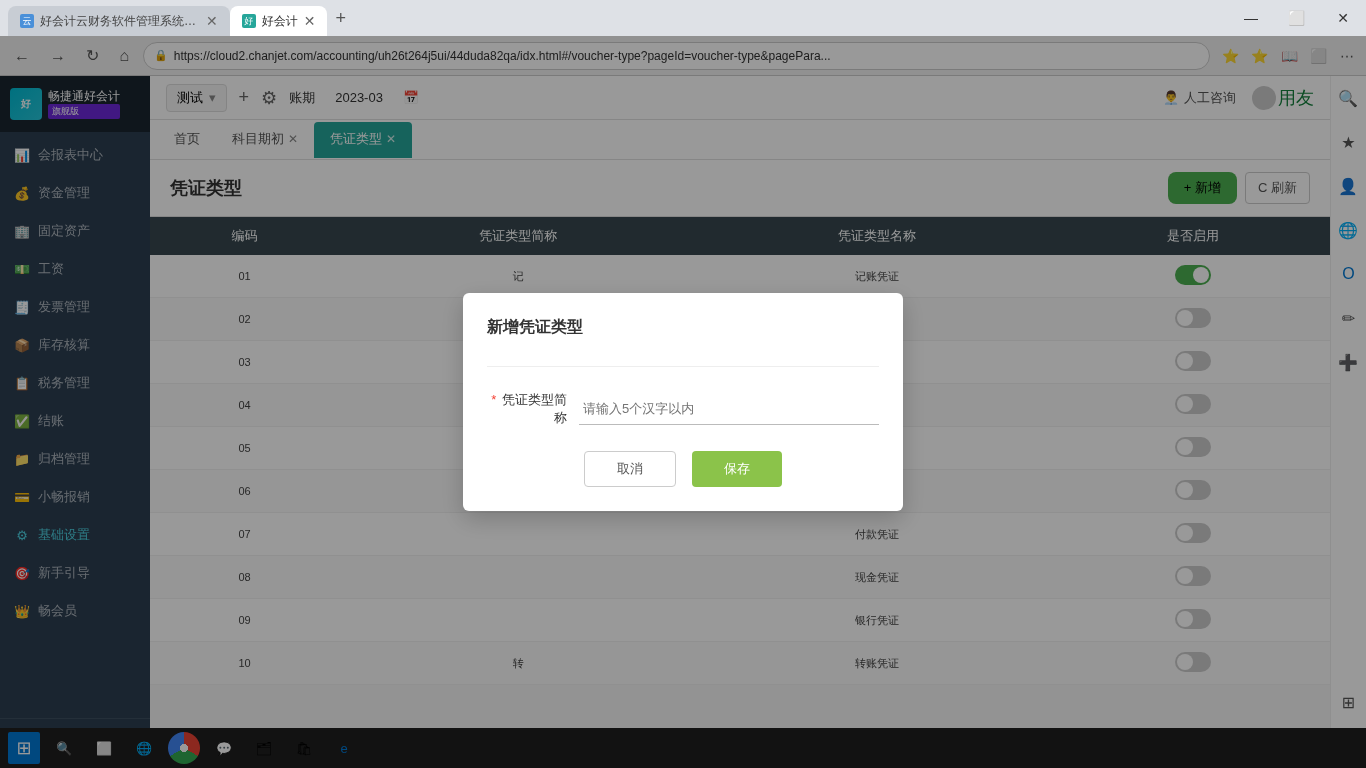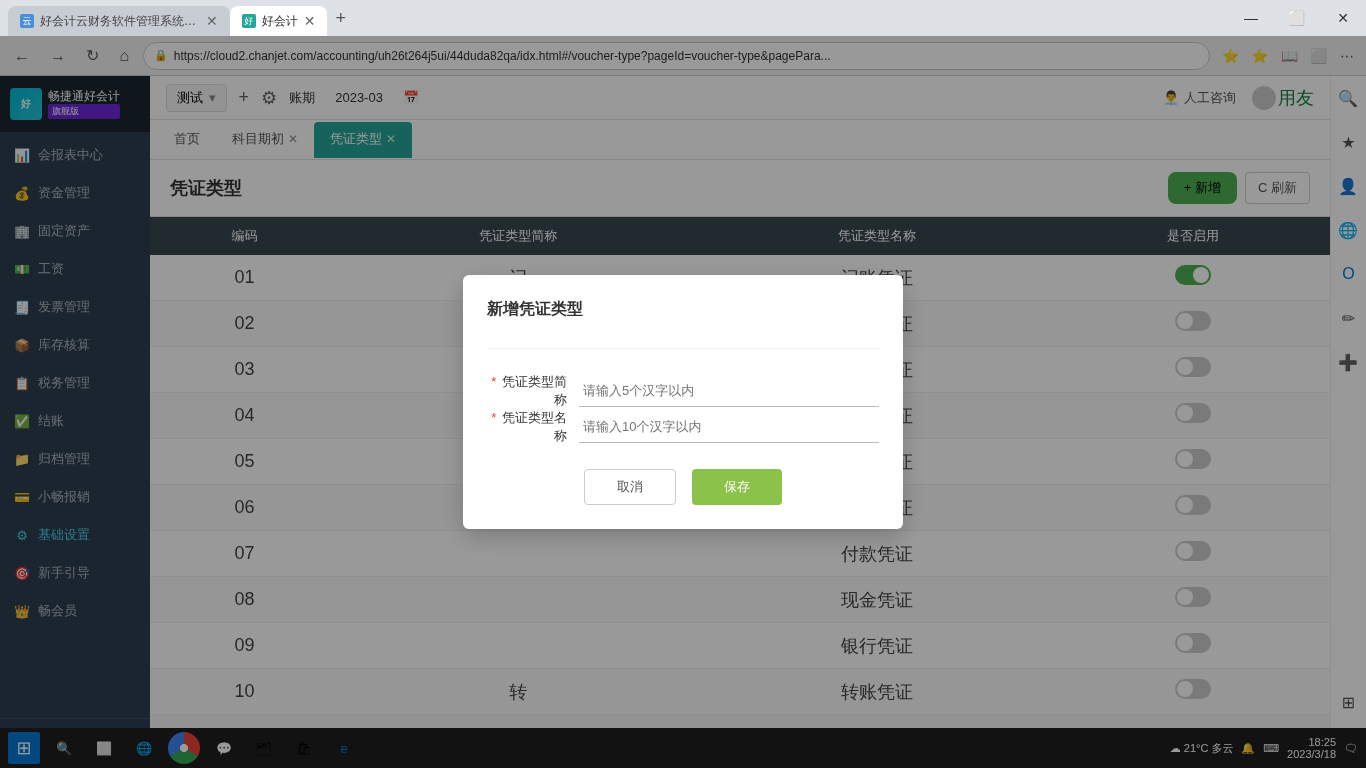--- a/index.html
+++ b/index.html
@@ -67,21 +67,21 @@
     .btn-new { background: #4caf50; color: #000000; border: none; border-radius: 8px; padding: 6px 16px; font-size: 13px; cursor: pointer; display: flex; align-items: center; gap: 4px; }
     .btn-refresh { background: none; border: 1px solid #ccc; border-radius: 4px; padding: 6px 12px; font-size: 13px; cursor: pointer; display: flex; align-items: center; gap: 4px; color: #555; }
 
     
     .table-container { flex: 1; overflow-y: auto; }
     .data-table { width: 100%; border-collapse: collapse; }
     .data-table thead tr { background: #37474f; color: #fff; }
     .data-table th { padding: 10px 16px; font-size: 13px; font-weight: normal; text-align: center; }
     .data-table tbody tr { background: #fff; border-bottom: 1px solid #f0f0f0; }
     .data-table tbody tr:nth-child(even) { background: #fafafa; }
-    .data-table td { padding: 10px 16px; text-align: center; font-size: 18px; color: #444; margin-left: 37px; }
+    .data-table td { padding: 10px 16px; text-align: center; font-size: 11px; color: #444; margin-left: 37px; }
 
     
     .toggle { display: inline-flex; width: 36px; height: 20px; border-radius: 10px; background: #ccc; position: relative; cursor: pointer; }
     .toggle.on { background: #4caf50; }
     .toggle::after { content: ''; position: absolute; width: 16px; height: 16px; background: white; border-radius: 50%; top: 2px; left: 2px; transition: left 0.2s; }
     .toggle.on::after { left: 18px; }
 
     
     .dialog-overlay { position: fixed; top: 36px; left: 0; right: 0; bottom: 0; background: rgba(0,0,0,0.4); display: flex; align-items: center; justify-content: center; z-index: 1000; }
     .dialog { background: #fff; border-radius: 6px; width: 440px; padding: 24px; box-shadow: 0 8px 24px rgba(0,0,0,0.2); }
@@ -385,48 +385,31 @@
   <div class="dialog">
     <div class="dialog-title">新增凭证类型</div>
     <div class="dialog-form">
       <div class="form-row">
         <label class="form-label">
           <span class="required">*</span>
           <span>凭证类型简称</span>
         </label>
         <input class="form-input" type="text" placeholder="请输入5个汉字以内" style="">
       </div>
-      <div class="form-row">
-        <label class="form-label">
-          <span class="required">*</span>
-          <span>凭证类型名称</span>
-        </label>
-        <input class="form-input" type="text" placeholder="请输入10个汉字以内" style="">
-      </div>
     </div>
     <div class="dialog-footer">
       <button class="btn-cancel">取消</button>
       <button class="btn-save">保存</button>
     </div>
   </div>
 </div>
 
 <div class="taskbar">
   <div class="taskbar-start" style="font-size:18px;color:white;">⊞</div>
   <div class="taskbar-search">🔍</div>
   <div class="taskbar-app" style="color:#fff;">⬜</div>
   <div class="taskbar-app">🌐</div>
   <div class="taskbar-app" style="width:32px;height:32px;background:radial-gradient(circle at 50% 50%,#fff 18%,transparent 18%),conic-gradient(#ea4335 0deg 120deg,#34a853 120deg 240deg,#4285f4 240deg 360deg);border-radius:50%;"></div>
   <div class="taskbar-app">💬</div>
   <div class="taskbar-app">🗂</div>
   <div class="taskbar-app">🛍</div>
   <div class="taskbar-app" style="color:#0078d4;">e</div>
-  <div class="taskbar-right">
-    <span>☁ <span>21°C 多云</span></span>
-    <span>🔔</span>
-    <span>⌨</span>
-    <div class="taskbar-time">
-      <div>18:25</div>
-      <div>2023/3/18</div>
-    </div>
-    <span>🗨</span>
-  </div>
 </div>
 
 </body></html>

